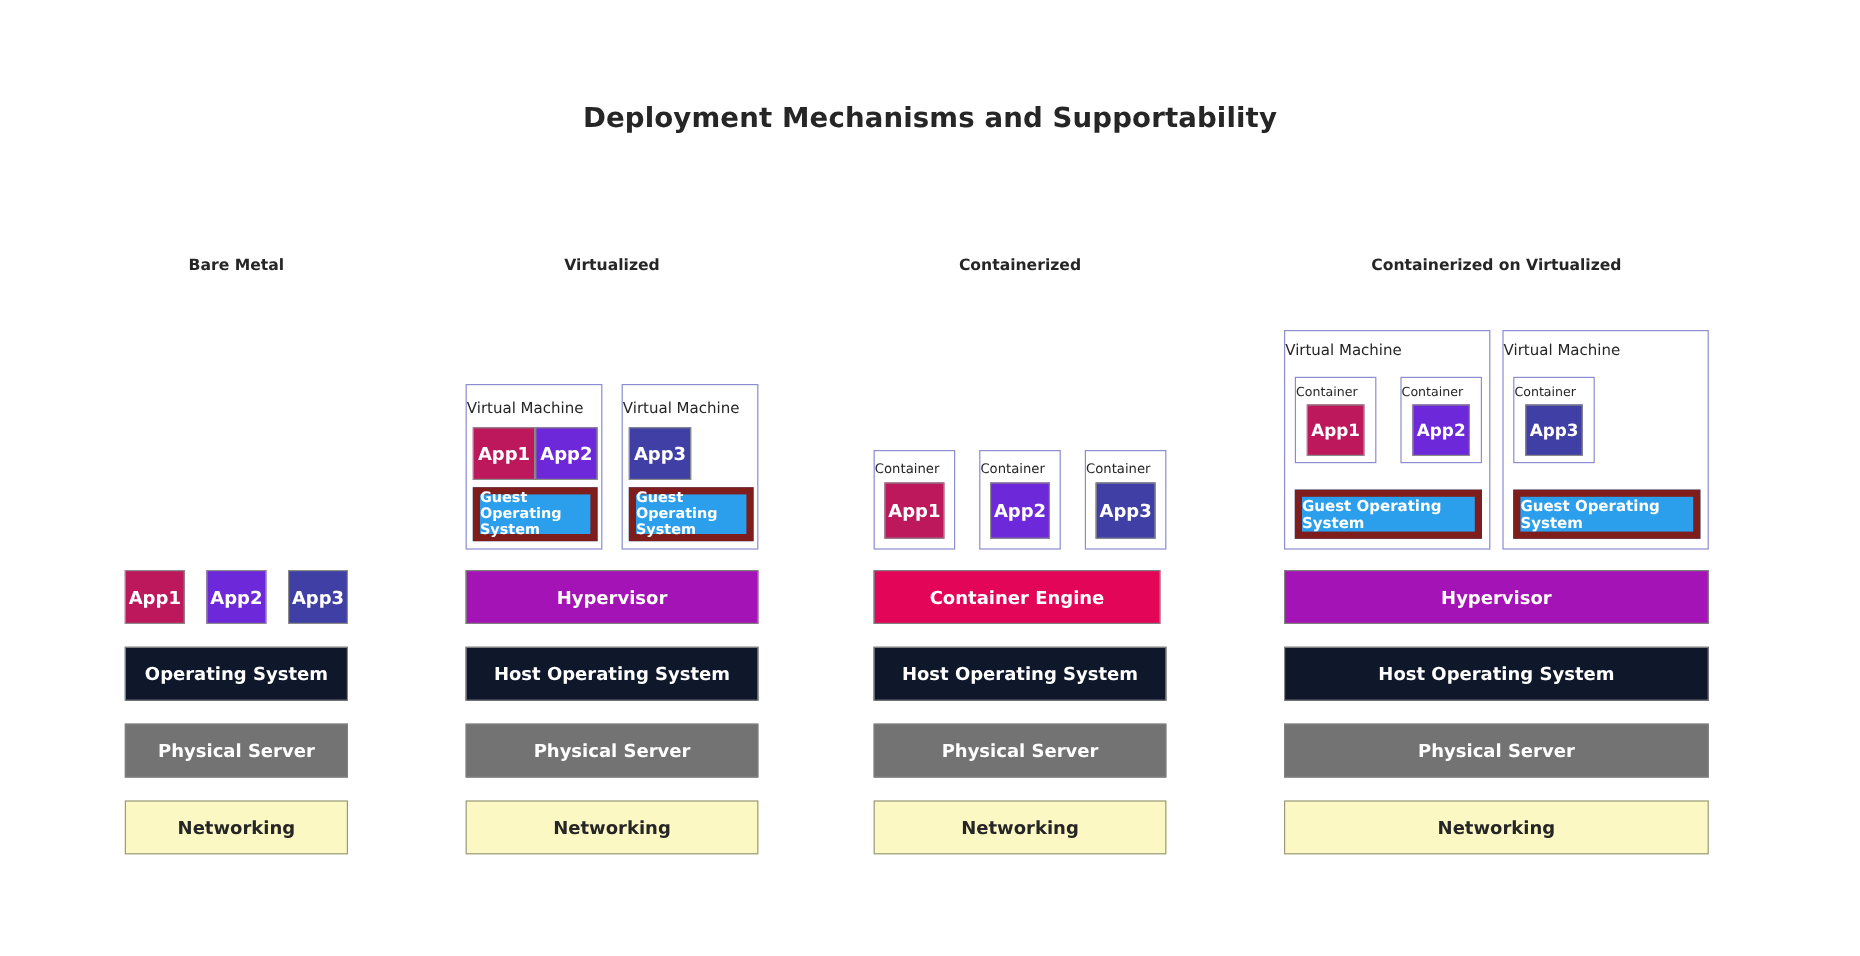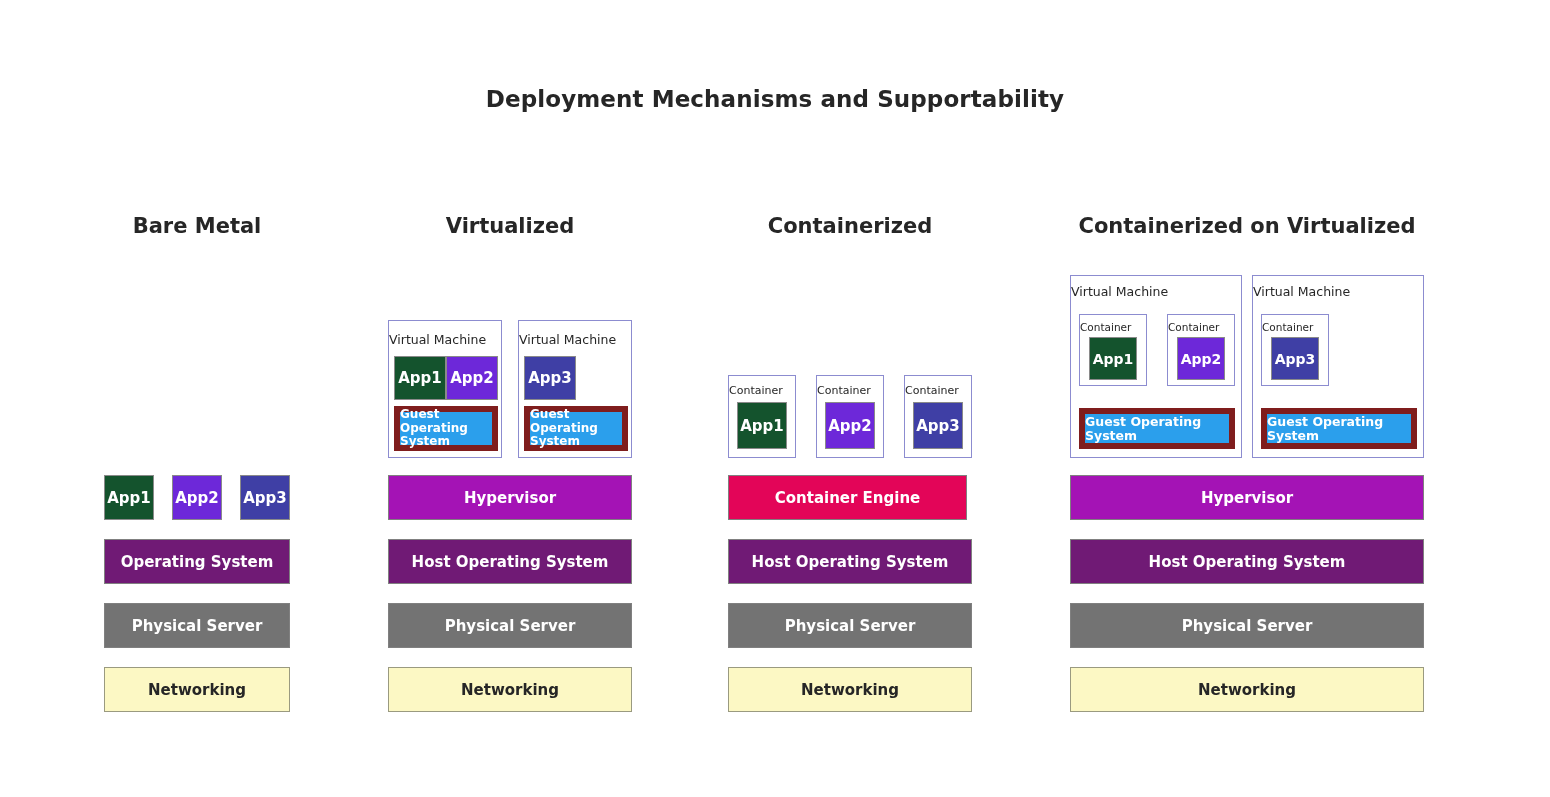--- a/index.html
+++ b/index.html
@@ -27,55 +27,55 @@
     letter-spacing: 0.1px;
   }
 
   .column {
     position: absolute;
   }
   .column-header {
     position: absolute;
     top: 214px;
     text-align: center;
-    font-size: 21px;
+    font-size: 13px;
     font-weight: bold;
     color: #262626;
   }
 
   
   .band {
     position: absolute;
     box-sizing: border-box;
     border: 1px solid #808080;
     display: flex;
     align-items: center;
     justify-content: center;
     font-size: 15px;
     font-weight: bold;
     color: #ffffff;
   }
   .band.hypervisor   { background: #A413B5; }
   .band.engine       { background: #E30558; }
-  .band.os           { background: #701a75; }
+  .band.os           { background: #0f172a; }
   .band.server       { background: #737373; }
   .band.networking   { background: #FCF8C4; color: #262626; border-color: #9a9a80; }
 
   
   .app {
     position: absolute;
     box-sizing: border-box;
     border: 1px solid #8a8a8a;
     display: flex;
     align-items: center;
     justify-content: center;
     font-weight: bold;
     color: #ffffff;
   }
-  .app.green  { background: #14532d; }
+  .app.green  { background: #be185d; }
   .app.red    { background: #6d28d9; }
   .app.indigo { background: #3F3FA5; }
 
   
   .outline-box {
     position: absolute;
     box-sizing: border-box;
     border: 1px solid #8C8CD0;
     background: #ffffff;
   }

